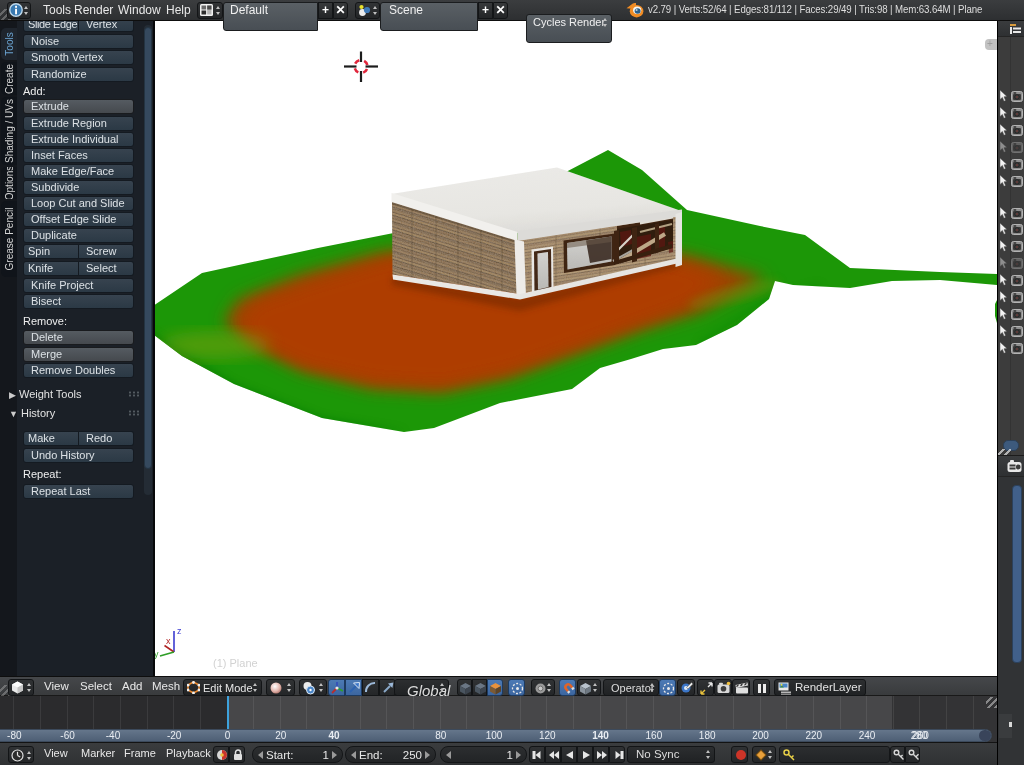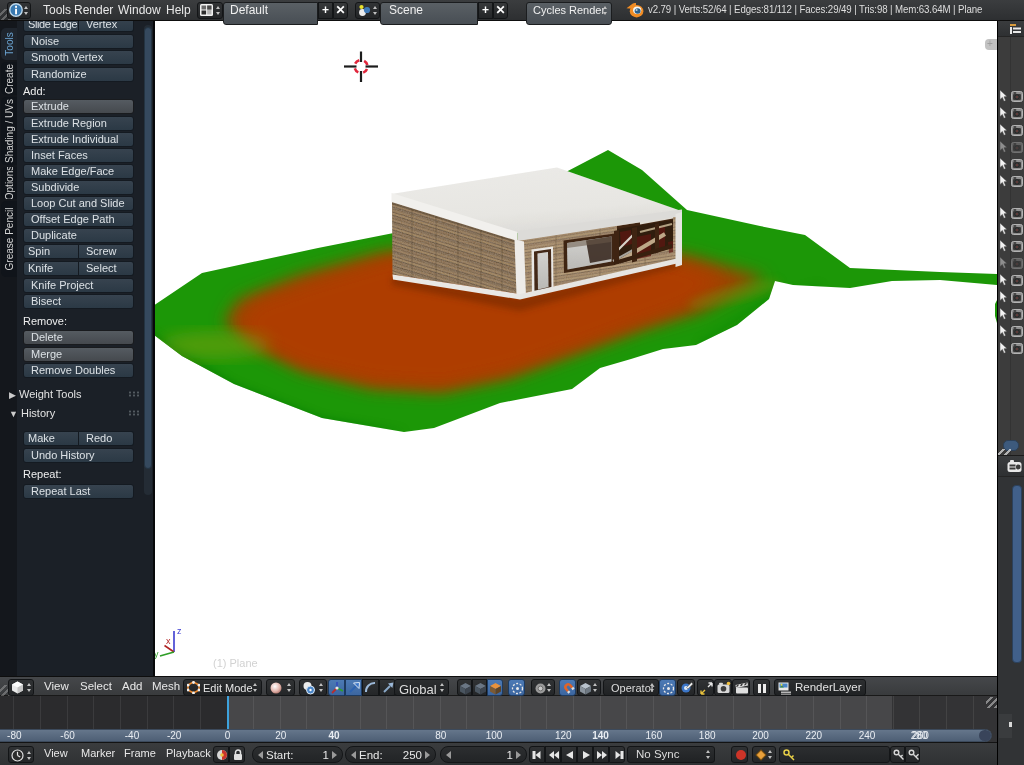--- a/index.html
+++ b/index.html
@@ -5,21 +5,21 @@
 * { margin:0; padding:0; box-sizing:border-box; }
 html,body { width:1024px; height:765px; overflow:hidden; background:#fff;
   font-family:"Liberation Sans", sans-serif; -webkit-font-smoothing:antialiased; }
 #stage { position:absolute; left:0; top:0; width:1024px; height:765px; overflow:hidden; }
 .abs { position:absolute; }
 .menu { position:absolute; top:3px; color:#e8e8e8; }
 
 #topbar { position:absolute; left:0; top:0; width:1024px; height:21px;
   background:linear-gradient(#3b3d3f,#2d2f31); border-bottom:1px solid #0e0e0e;
   color:#e4e4e4; font-size:12px; }
-.fieldbtn { position:absolute; top:2px; height:23px; border:1px solid #1b1d1f;
+.fieldbtn { position:absolute; top:2px; height:29px; border:1px solid #1b1d1f;
   background:linear-gradient(#5a6065,#484e54); border-radius:3px; color:#f0f0f0;
   font-size:12px; line-height:15px; white-space:nowrap; }
 .sqbtn { position:absolute; top:2px; height:17px; width:15px; border:1px solid #131517;
   background:linear-gradient(#37393b,#232527); color:#fff; text-align:center;
   font-size:12px; line-height:15px; font-weight:bold; }
 .iconbtn { position:absolute; top:2px; height:17px; border:1px solid #131517;
   background:linear-gradient(#313335,#232527); border-radius:3px; }
 .updn { position:absolute; width:0; height:0; border-left:2.5px solid transparent; border-right:2.5px solid transparent; }
 .updn.u { border-bottom:3.5px solid #c0c0c0; }
 .updn.d { border-top:3.5px solid #c0c0c0; }
@@ -292,21 +292,21 @@
       <circle cx="4.5" cy="4" r="2.1" fill="#e8e12d"></circle>
       <circle cx="5.5" cy="9.5" r="3.4" fill="#ededed"></circle>
       <circle cx="10" cy="7" r="3.1" fill="#3e7ab8"></circle>
     </svg>
     <div class="updn u" style="left:17px;top:3px;"></div>
     <div class="updn d" style="left:17px;top:9px;"></div>
   </div>
   <div class="fieldbtn" style="left:380px;width:98px;border-radius:3px 0 0 3px;"><span style="padding-left:8px;">Scene</span></div>
   <div class="sqbtn" style="left:478px;">+</div>
   <div class="sqbtn" style="left:493px;border-radius:0 3px 3px 0;">✕</div>
-  <div class="fieldbtn" style="left:526px;width:86px;font-size:11px;"><span style="padding-left:6px;">Cycles Render</span>
+  <div class="fieldbtn" style="left:526px;width:86px;font-size:11px;margin-top:12px;"><span style="padding-left:6px;">Cycles Render</span>
     <div class="updn u" style="left:76px;top:3px;"></div>
     <div class="updn d" style="left:76px;top:9px;"></div>
   </div>
   <svg width="18" height="17" style="position:absolute;left:626px;top:2px;" viewBox="0 0 18 17">
     <path d="M0.5,6.2 L6.5,1.8 Q7.5,1 9,1 L10,1 L10,4 L6,6.8 Z" fill="#f08c24"></path>
     <ellipse cx="10.6" cy="9.2" rx="6.8" ry="6.2" fill="#f08c24"></ellipse>
     <ellipse cx="11.2" cy="8.3" rx="4.1" ry="3.7" fill="#f6f6f4"></ellipse>
     <ellipse cx="11.6" cy="9.0" rx="3.0" ry="2.7" fill="#2a5f8a"></ellipse>
     <ellipse cx="10.6" cy="8.0" rx="1.1" ry="0.8" fill="#eef2f4"></ellipse>
   </svg>
@@ -336,21 +336,21 @@
   <div class="tbtn " style="top:29px;">Smooth Vertex</div>
   <div class="tbtn " style="top:45.5px;">Randomize</div>
   <div class="tlabel" style="top:64px;">Add:</div>
   <div class="tbtn tdrop" style="top:78px;">Extrude</div>
   <div class="tbtn " style="top:94.5px;">Extrude Region</div>
   <div class="tbtn " style="top:110.5px;">Extrude Individual</div>
   <div class="tbtn " style="top:126.5px;">Inset Faces</div>
   <div class="tbtn " style="top:142.5px;">Make Edge/Face</div>
   <div class="tbtn " style="top:158.5px;">Subdivide</div>
   <div class="tbtn " style="top:174.5px;">Loop Cut and Slide</div>
-  <div class="tbtn " style="top:190.5px;">Offset Edge Path</div>
+  <div class="tbtn " style="top:190.5px;">Offset Edge Slide</div>
   <div class="tbtn " style="top:206.5px;">Duplicate</div>
   <div class="tbtn tsplit-l" style="top:223px;">Spin</div>
   <div class="tbtn tsplit-r" style="top:223px;">Screw</div>
   <div class="tbtn tsplit-l" style="top:240px;">Knife</div>
   <div class="tbtn tsplit-r" style="top:240px;">Select</div>
   <div class="tbtn " style="top:256.5px;">Knife Project</div>
   <div class="tbtn " style="top:272.5px;">Bisect</div>
   <div class="tlabel" style="top:294px;">Remove:</div>
   <div class="tbtn tdrop" style="top:309px;">Delete</div>
   <div class="tbtn tdrop" style="top:325.5px;">Merge</div>
@@ -619,21 +619,21 @@
           <path d="M2,11 A8.5,8.5 0 0 1 11,2" fill="none" stroke="#9cb8d8" stroke-width="2"></path>
         </svg>
       </div>
   <div class="hbtn" style="left:379px;top:2px;width:17px;border-radius:0 3px 3px 0;">
         <svg width="14" height="14" style="position:absolute;left:1px;top:1px;">
           <line x1="3" y1="11" x2="9" y2="5" stroke="#8aa8c8" stroke-width="2"></line>
           <path d="M7,2.6 L12.4,1.6 L11.4,7 Z" fill="#9cb8d8"></path>
         </svg>
       </div>
   <div class="hbtn" style="left:394px;top:2px;width:55px;background:linear-gradient(#2c2e30,#202224);">
-        <div style="position:absolute;left:4px;top:1.5px;font-size:13px;color:#dcdcdc;">Global</div>
+        <div style="position:absolute;left:12px;top:1.5px;font-size:15px;color:#dcdcdc;font-style:italic;">Global</div>
         <div class="updn u" style="left:45px;top:3px;"></div>
         <div class="updn d" style="left:45px;top:9px;"></div>
       </div>
   <div class="hbtn" style="left:457px;top:2px;width:15px;border-radius:3px 0 0 3px;">
         <svg width="13" height="13" style="position:absolute;left:1px;top:1.5px;">
           <path d="M6.5,1 L12,4 L6.5,7 L1,4 Z" fill="#6a7684"></path>
           <path d="M1,4 L6.5,7 L6.5,12.5 L1,9.5 Z" fill="#4a5560"></path>
           <path d="M12,4 L6.5,7 L6.5,12.5 L12,9.5 Z" fill="#3c444e"></path>
         </svg>
       </div>
@@ -778,29 +778,29 @@
   <div class="gridline" style="left:892.8px;"></div>
   <div class="gridline" style="left:919.4px;"></div>
   <div class="gridline" style="left:946.0px;"></div>
   <div class="gridline" style="left:972.7px;"></div>
   <div style="position:absolute;left:227px;top:0;width:2px;height:33px;background:#3da2dc;"></div>
   <div class="grip-diag" style="left:986px;top:1px;width:11px;height:11px;background:repeating-linear-gradient(135deg, transparent 0 3px, rgba(220,220,220,0.5) 3px 5px);"></div>
   <div id="numstrip">
         <div style="position:absolute;right:0px;top:0px;width:12px;height:11px;background:#39445a;border-radius:6px;"></div>
   <div class="num" style="left:21.3px;">-80</div>
   <div class="num" style="left:74.6px;">-60</div>
-  <div class="num" style="left:139px;">-40</div>
+  <div class="num" style="left:120px;">-40</div>
   <div class="num" style="left:181.2px;">-20</div>
   <div class="num" style="left:234.5px;">0</div>
   <div class="num" style="left:287.8px;">20</div>
   <div class="num" style="left:341.1px;font-weight:bold;">40</div>
   <div class="num" style="left:394.4px;margin-top:24px;">60</div>
   <div class="num" style="left:447.7px;">80</div>
   <div class="num" style="left:501.0px;">100</div>
-  <div class="num" style="left:554.3px;margin-left:16px;">120</div>
+  <div class="num" style="left:554.3px;">120</div>
   <div class="num" style="left:607.6px;font-weight:bold;">140</div>
   <div class="num" style="left:660.9px;">160</div>
   <div class="num" style="left:714.2px;">180</div>
   <div class="num" style="left:767.5px;">200</div>
   <div class="num" style="left:820.8px;">220</div>
   <div class="num" style="left:874.1px;">240</div>
   <div class="num" style="left:927.4px;">260</div>
   <div class="num" style="left:926px;">280</div>
   </div>
 </div>

